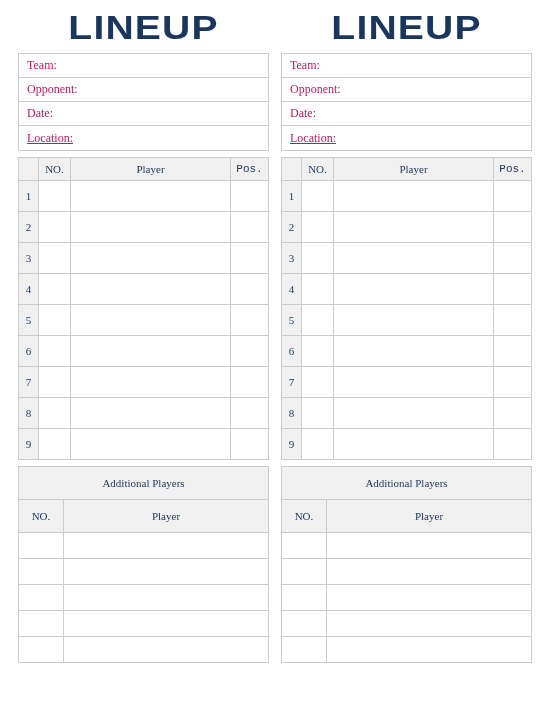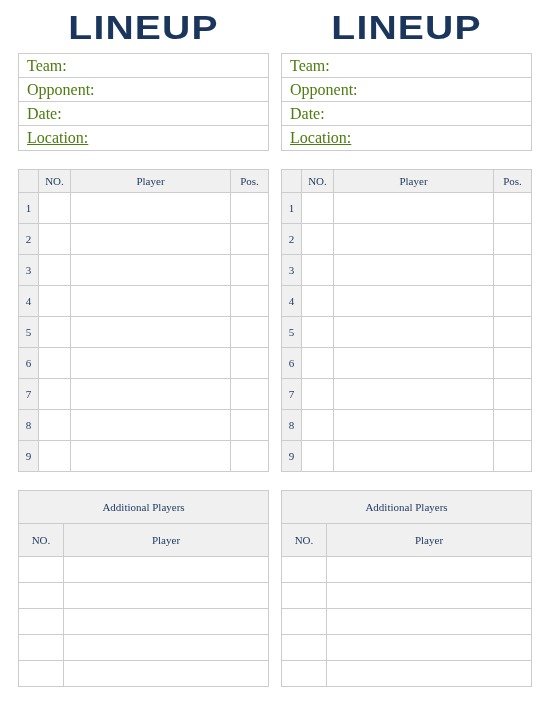--- a/index.html
+++ b/index.html
@@ -26,48 +26,48 @@
       text-align: center;
       margin-bottom: 6px;
       transform: scaleX(1.15);
     }
     .info {
       border: 1px solid #ccc;
     }
     .info-row {
       border-bottom: 1px solid #ccc;
       padding: 5px 8px;
-      font-size: 16px;
-      color: #4d7c0f;
+      font-size: 12px;
+      color: #be185d;
       height: 24px;
       display: flex;
       align-items: center;
     }
     .info-row:last-child { border-bottom: none; text-decoration: underline; }
     table {
       width: 100%;
       border-collapse: collapse;
-      margin-top: 18px;
+      margin-top: 6px;
     }
     th, td {
       border: 1px solid #ccc;
       font-size: 11px;
       color: #1b365d;
       text-align: center;
       vertical-align: middle;
     }
     th {
       background: #f0f0f0;
       font-weight: normal;
       height: 23px;
     }
     .roster td { height: 31px; }
     .roster .col-order { width: 20px; background: #f0f0f0; }
     .roster .col-no { width: 32px; }
-    .roster .col-pos { width: 38px; }
+    .roster .col-pos { width: 38px; font-family: Liberation Mono, monospace; }
     .add-header th { height: 33px; }
     .add-table td { height: 26px; }
     .add-table .col-no { width: 45px; }
     .spanhead { background: #f0f0f0; }
   </style>
 </head>
 <body>
 
 <div class="card">
   <div class="title">LINEUP</div>

